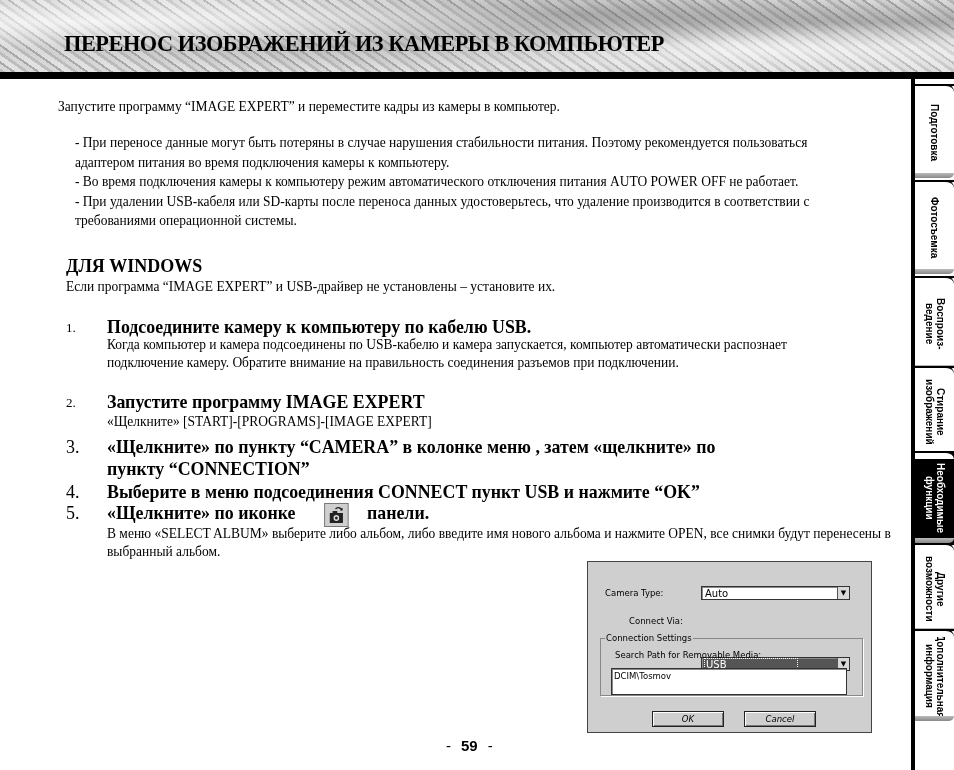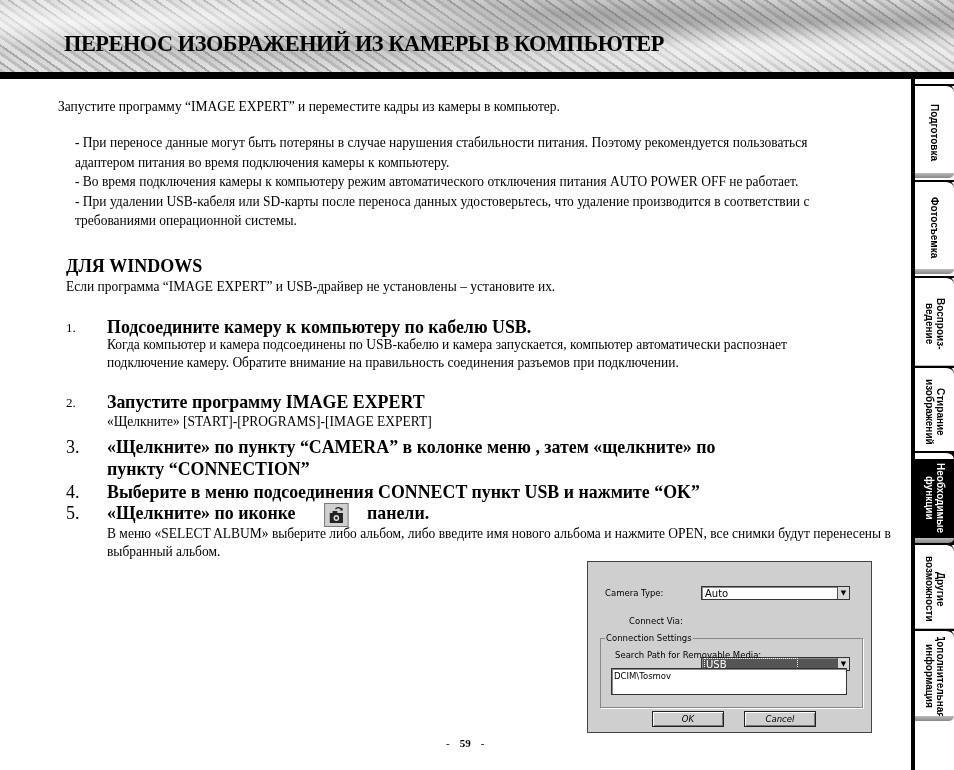--- a/index.html
+++ b/index.html
@@ -86,39 +86,39 @@
     border: 1px solid #333; box-shadow: inset 1px 1px 0 #888;
   }
   .dlg-select.sel { background: #555; margin-top: 48px; }
   .dlg-select .val { position: absolute; left: 3px; top: 1px; font-size: 10px; }
   .dlg-select.sel .val { color: #fff; outline: 1px dotted #fff; padding: 0 70px 0 1px; }
   .dlg-arrow {
     position: absolute; right: 0; top: 0; width: 12px; height: 12px; background: #d8d8d8;
     border-left: 1px solid #555; font-size: 7px; text-align: center; line-height: 12px;
   }
   .dlg-group {
-    position: absolute; left: 12px; top: 76px; width: 263px; height: 70px;
+    position: absolute; left: 12px; top: 76px; width: 263px; height: 58px;
     border: 1px solid #888; box-shadow: 1px 1px 0 #fff;
   }
   .dlg-group-label { position: absolute; left: 4px; top: -6px; background: #cfcfcf; padding: 0 1px; }
   .dlg-path-label { position: absolute; left: 14px; top: 11px; }
   .dlg-path {
     position: absolute; left: 10px; top: 29px; width: 236px; height: 27px; background: #fff;
     border: 1px solid #333; box-shadow: inset 1px 1px 0 #888; text-align: center;
   }
   .dlg-path span { position: absolute; left: 2px; top: 2px; }
   .dlg-btn {
     position: absolute; top: 149px; width: 72px; height: 16px; background: #cfcfcf;
     border: 1px solid #222; box-shadow: inset 1px 1px 0 #fff, inset -1px -1px 0 #777;
     text-align: center; line-height: 14px; font-size: 8.5px;
   }
 
   .page-num {
-    position: absolute; left: 446px; top: 737px; font-family: Liberation Serif, serif;
-    font-size: 11px; white-space: nowrap; text-align: right;
+    position: absolute; left: 446px; top: 737px; font-family: Liberation Sans, sans-serif;
+    font-size: 15px; white-space: nowrap; text-align: right;
   }
   .page-num b { margin: 0 10px; }
 </style>
 </head>
 <body>
 
 <div class="header">
   <div class="header-title">ПЕРЕНОС ИЗОБРАЖЕНИЙ ИЗ КАМЕРЫ В КОМПЬЮТЕР</div>
 </div>
 <div class="header-rule"></div>

